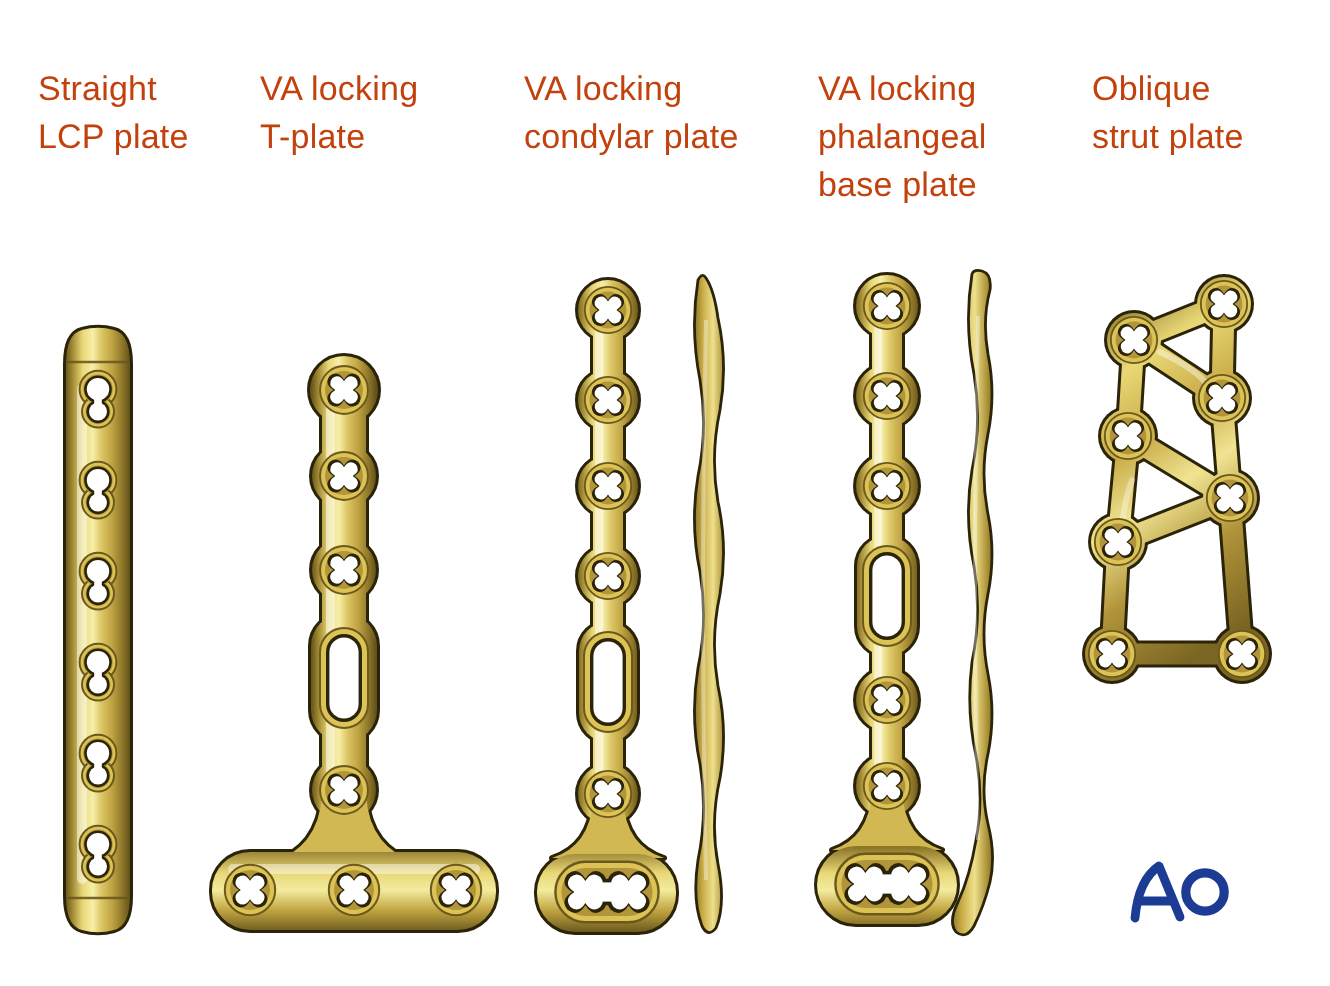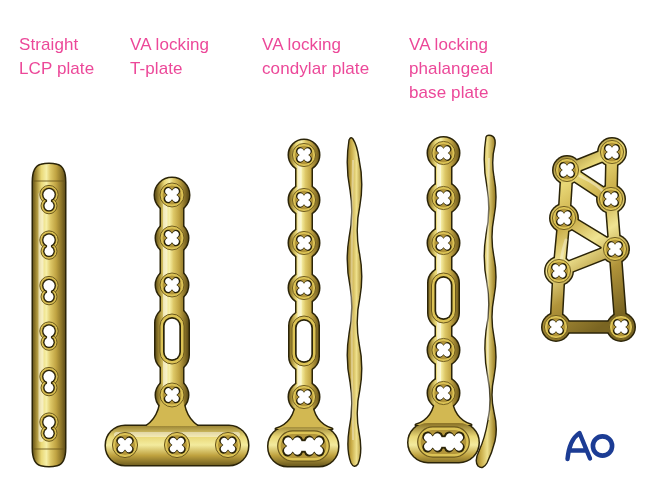--- a/index.html
+++ b/index.html
@@ -9,21 +9,21 @@
     background:#ffffff;
     overflow:hidden;
     font-family:"Liberation Sans", sans-serif;
   }
   .plate-label{
     position:absolute;
     top:33px;
     font-size:17px;
     line-height:24px;
     letter-spacing:0.1px;
-    color:#ec4899;
+    color:#c2410c;
     white-space:pre-line;
   }
   .lbl-1{left:19px;}
   .lbl-2{left:130px;}
   .lbl-3{left:262px;}
   .lbl-4{left:409px;}
   .lbl-5{left:546px;}
   svg.art{position:absolute;left:0;top:0;}
   .sr{position:absolute;width:1px;height:1px;overflow:hidden;clip:rect(0 0 0 0);white-space:nowrap;}
 </style>
@@ -34,20 +34,22 @@
 
   <div class="plate-label lbl-1">Straight
 LCP plate</div>
   <div class="plate-label lbl-2">VA locking
 T-plate</div>
   <div class="plate-label lbl-3">VA locking
 condylar plate</div>
   <div class="plate-label lbl-4">VA locking
 phalangeal
 base plate</div>
+  <div class="plate-label lbl-5">Oblique
+strut plate</div>
 
   <span class="sr">AO</span>
 
   <svg class="art" width="665" height="493" viewBox="0 0 665 493">
     <defs>
       <linearGradient id="gold1" gradientUnits="userSpaceOnUse" x1="33" y1="0" x2="65" y2="0">
         <stop offset="0" stop-color="#6b5a1e"></stop>
           <stop offset="0.09" stop-color="#9c8430"></stop>
         <stop offset="0.26" stop-color="#e9d877"></stop>
           <stop offset="0.42" stop-color="#f6efa8"></stop>

